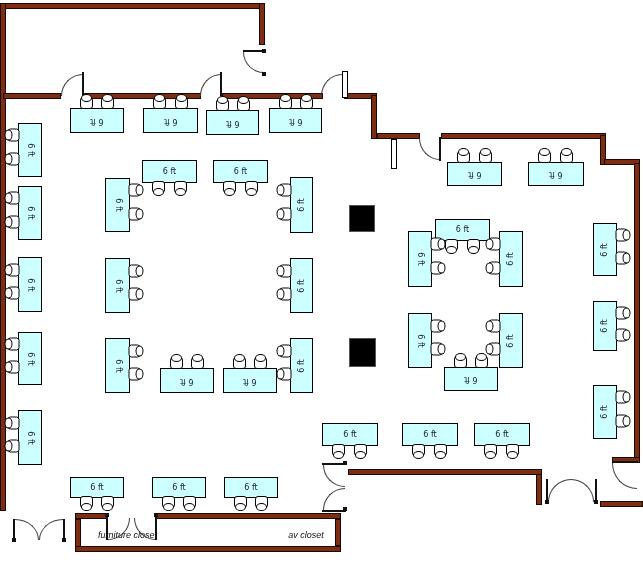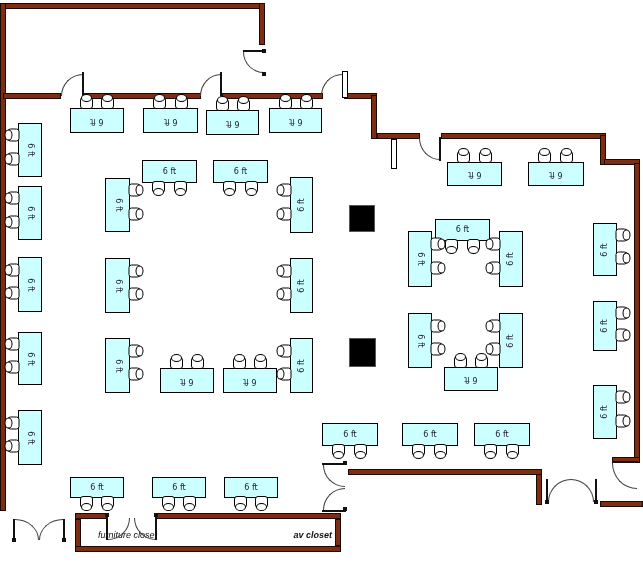--- a/index.html
+++ b/index.html
@@ -26,21 +26,21 @@
   .panel{position:absolute;background:#ffffff;border:1px solid #000000;box-sizing:border-box;}
   .hinge{position:absolute;width:4px;height:4px;background:#111111;}
   .closet-label{position:absolute;font-style:italic;font-size:9px;color:#111;
          font-family:"Liberation Sans", sans-serif;white-space:nowrap;}
 </style>
 </head>
 <body>
 
 <div id="plan">
   <div class="closet-label" style="left:98px;top:530px;">furniture closet</div>
-  <div class="closet-label" style="left:280px;top:530px;width:52px;text-align:right;font-weight:bold;">av closet</div>
+  <div class="closet-label" style="left:280px;top:530px;width:52px;text-align:center;">av closet</div>
 <div class="wall" style="left: 3px; top: 3px; width: 262px; height: 6px;"></div>
     <div class="wall" style="left: 259px; top: 3px; width: 6px; height: 42px;"></div>
     <div class="wall" style="left: 0px; top: 3px; width: 6px; height: 508px;"></div>
     <div class="wall" style="left: 3px; top: 93px; width: 58px; height: 6px;"></div>
     <div class="wall" style="left: 83px; top: 93px; width: 118px; height: 6px;"></div>
     <div class="wall" style="left: 222px; top: 93px; width: 101px; height: 6px;"></div>
     <div class="wall" style="left: 344px; top: 93px; width: 33px; height: 6px;"></div>
     <div class="wall" style="left: 371px; top: 95px; width: 6px; height: 44px;"></div>
     <div class="wall" style="left: 377px; top: 133px; width: 43px; height: 6px;"></div>
     <div class="wall" style="left: 441px; top: 133px; width: 165px; height: 6px;"></div>

